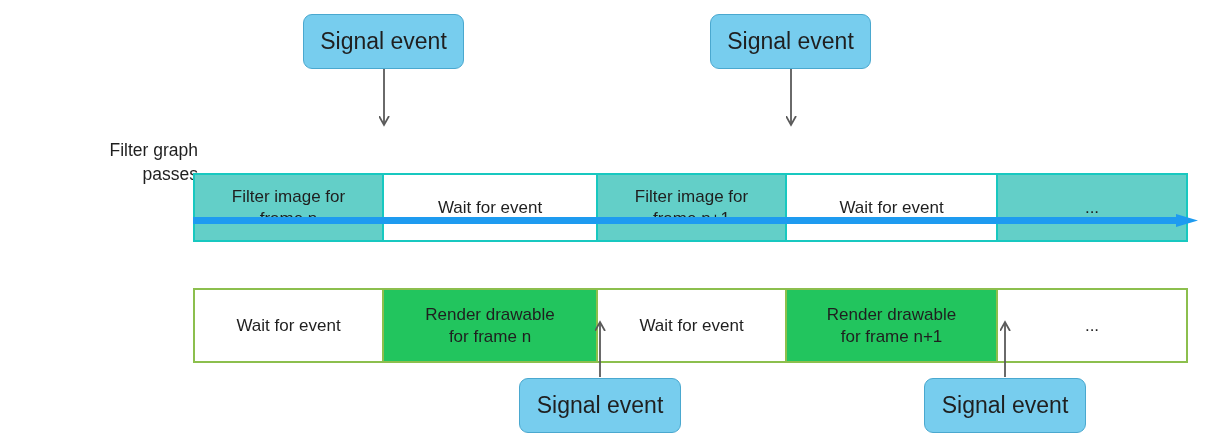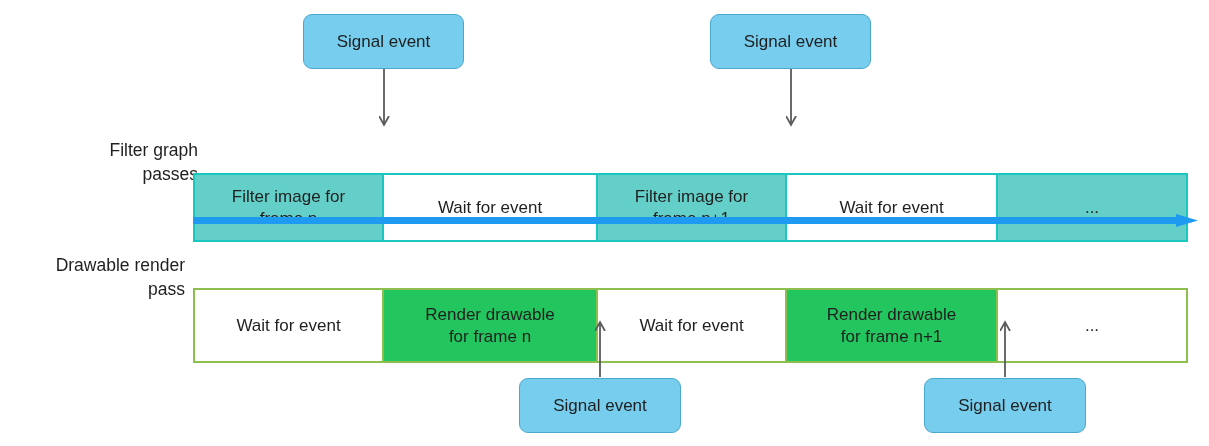--- a/index.html
+++ b/index.html
@@ -71,21 +71,21 @@
   
   .signal-box{
     position:absolute;
     box-sizing:border-box;
     background:#77cdee;
     border:1.5px solid #4aa8cf;
     border-radius:9px;
     display:flex;
     align-items:center;
     justify-content:center;
-    font-size:17px;
+    font-size:23px;
     color:#1f1f1f;
     white-space:nowrap;
   }
   #signal-top-1{left:303px;top:14px;width:161px;height:55px;}
   #signal-top-2{left:710px;top:14px;width:161px;height:55px;}
   #signal-bot-1{left:519px;top:378px;width:162px;height:55px;}
   #signal-bot-2{left:924px;top:378px;width:162px;height:55px;}
 
   
   #connectors{
@@ -109,22 +109,20 @@
 frame n+1</div>
     <div class="seg empty" style="width:213px">Wait for event</div>
     <div class="seg fill" style="width:192px">...</div>
   </div>
 
   <svg id="time-axis" viewBox="0 0 1005 13">
     <line x1="0" y1="6.5" x2="988" y2="6.5" stroke="#1e9bf0" stroke-width="7"></line>
     <polygon points="983,0 1005,6.5 983,13" fill="#1e9bf0"></polygon>
   </svg>
 
-  <div class="row-label" id="label-drawable">Drawable render
-pass</div>
 
   <div class="bar" id="bar-bottom">
     <div class="seg empty" style="width:191px">Wait for event</div>
     <div class="seg fill" style="width:216px">Render drawable
 for frame n</div>
     <div class="seg empty" style="width:191px">Wait for event</div>
     <div class="seg fill" style="width:213px">Render drawable
 for frame n+1</div>
     <div class="seg empty" style="width:192px">...</div>
   </div>

